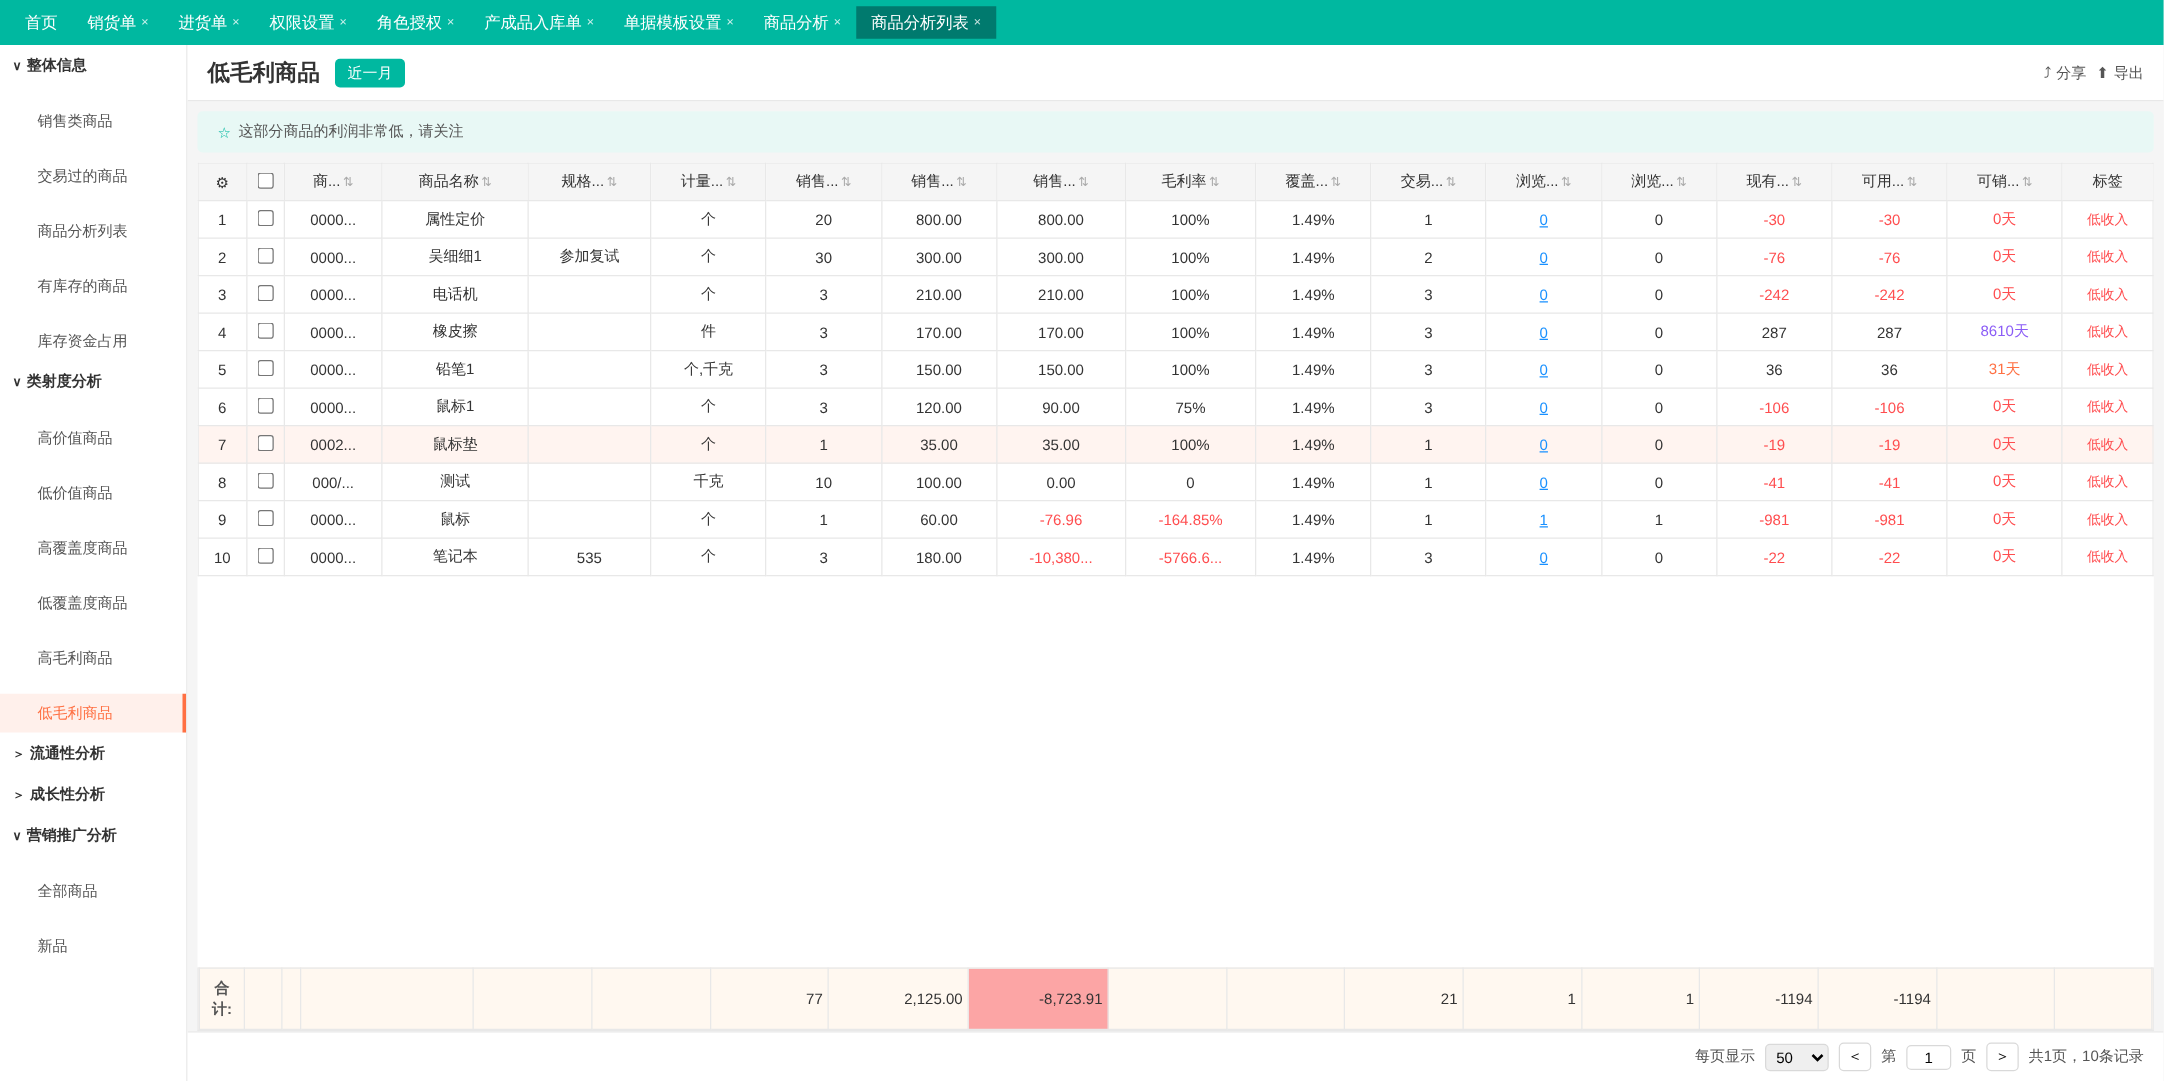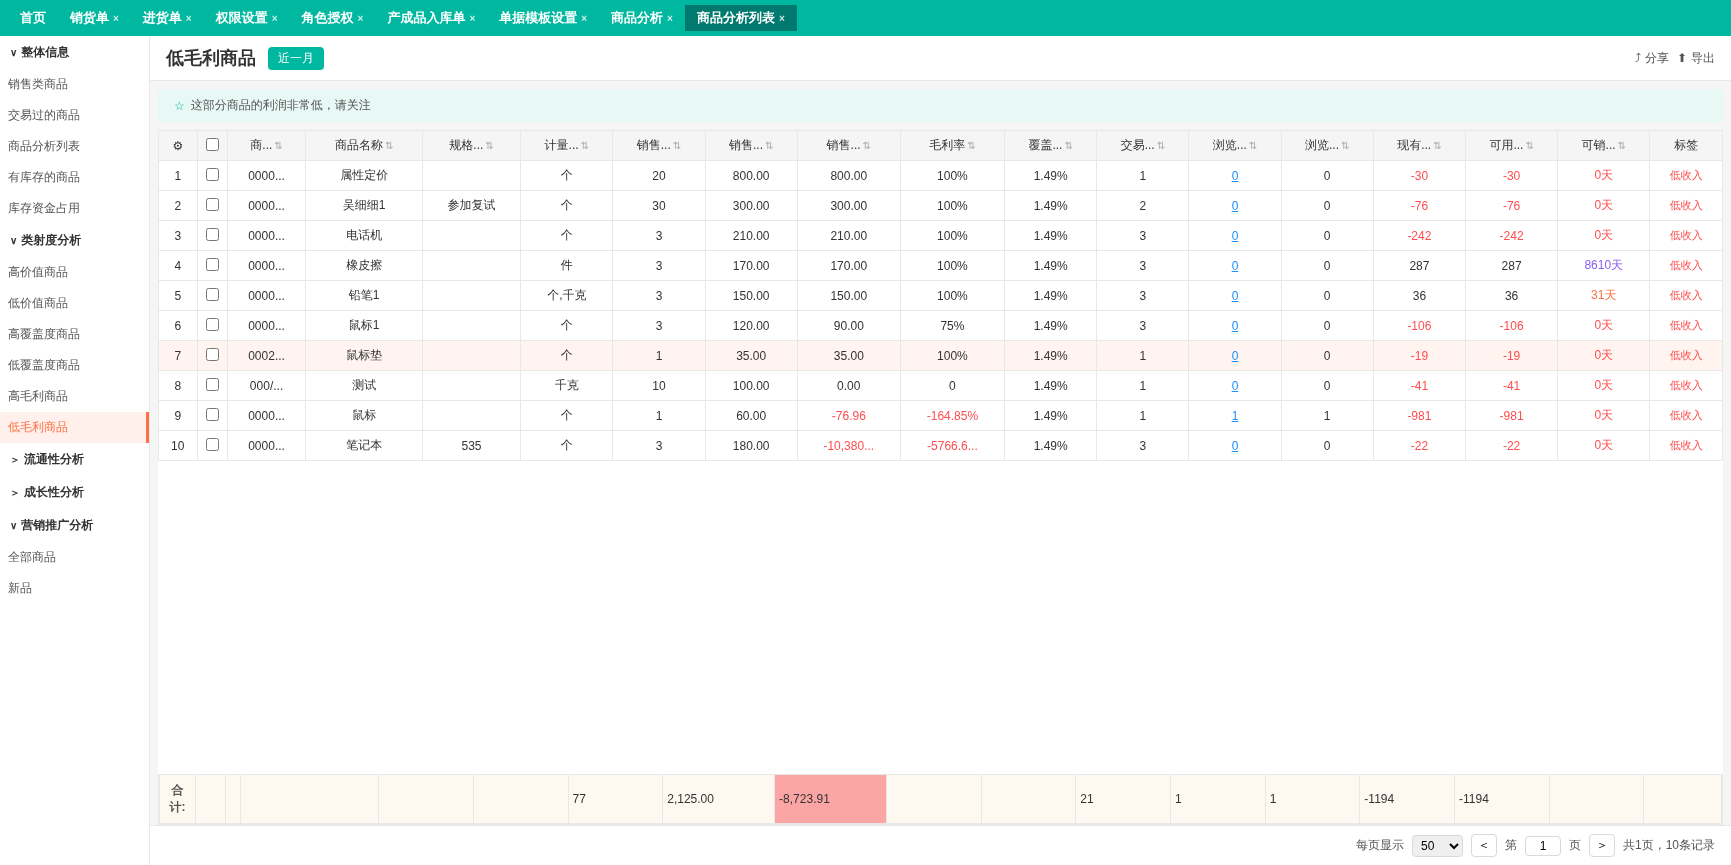--- a/index.html
+++ b/index.html
@@ -15,21 +15,20 @@
       color: white;
     }
     .nav-item {
       padding: 0 12px;
       height: 26px;
       display: flex;
       align-items: center;
       cursor: pointer;
       white-space: nowrap;
       font-size: 13px;
-      font-weight: bold;
     }
     .nav-item.active { background: #007a6e; }
     .nav-item .close-x { margin-left: 4px; font-size: 10px; opacity: 0.8; }
 
     
     .layout { display: flex; height: calc(100vh - 36px); }
 
     
     .sidebar {
       width: 150px;
@@ -42,24 +41,25 @@
       display: flex;
       align-items: center;
       padding: 8px 10px;
       color: #333;
       font-weight: bold;
       font-size: 12px;
       cursor: pointer;
     }
     .sidebar-section-header .arrow { margin-right: 4px; font-size: 10px; }
     .sidebar-item {
-      padding: 7px 14px 7px 8px;
+      padding: 7px 14px 7px 30px;
       color: #555;
       cursor: pointer;
       font-size: 12px;
+      margin-top: 13px;
     }
     .sidebar-item.active { background: #fff0eb; color: #ff7043; border-right: 3px solid #ff7043; }
 
     
     .main-content {
       flex: 1;
       display: flex;
       flex-direction: column;
       overflow: hidden;
       background: #f5f5f5;
@@ -202,21 +202,21 @@
     
     .total-table {
       width: 100%;
       background: #fff8f0;
       border-collapse: collapse;
       font-size: 12px;
     }
     .total-table td {
       border: 1px solid #e8e8e8;
       padding: 7px 4px;
-      text-align: left;
+      text-align: right;
     }
   </style>
 </head>
 <body>
 
 <nav class="top-nav">
   <div class="nav-item">首页</div>
   <div class="nav-item">
     <span>销货单</span>
     <span class="close-x">×</span>

